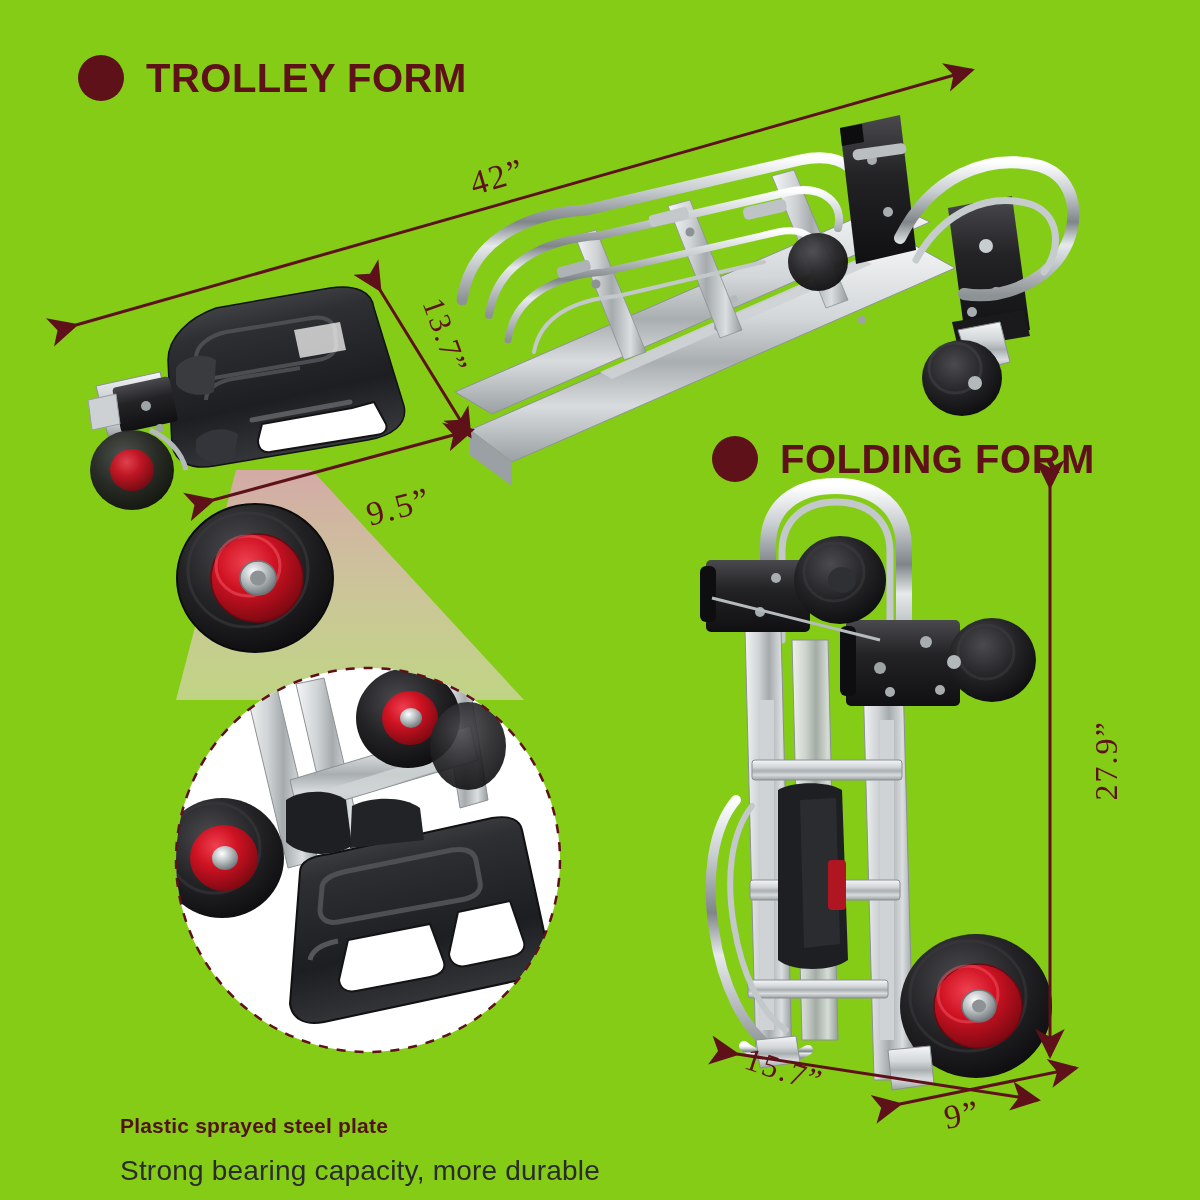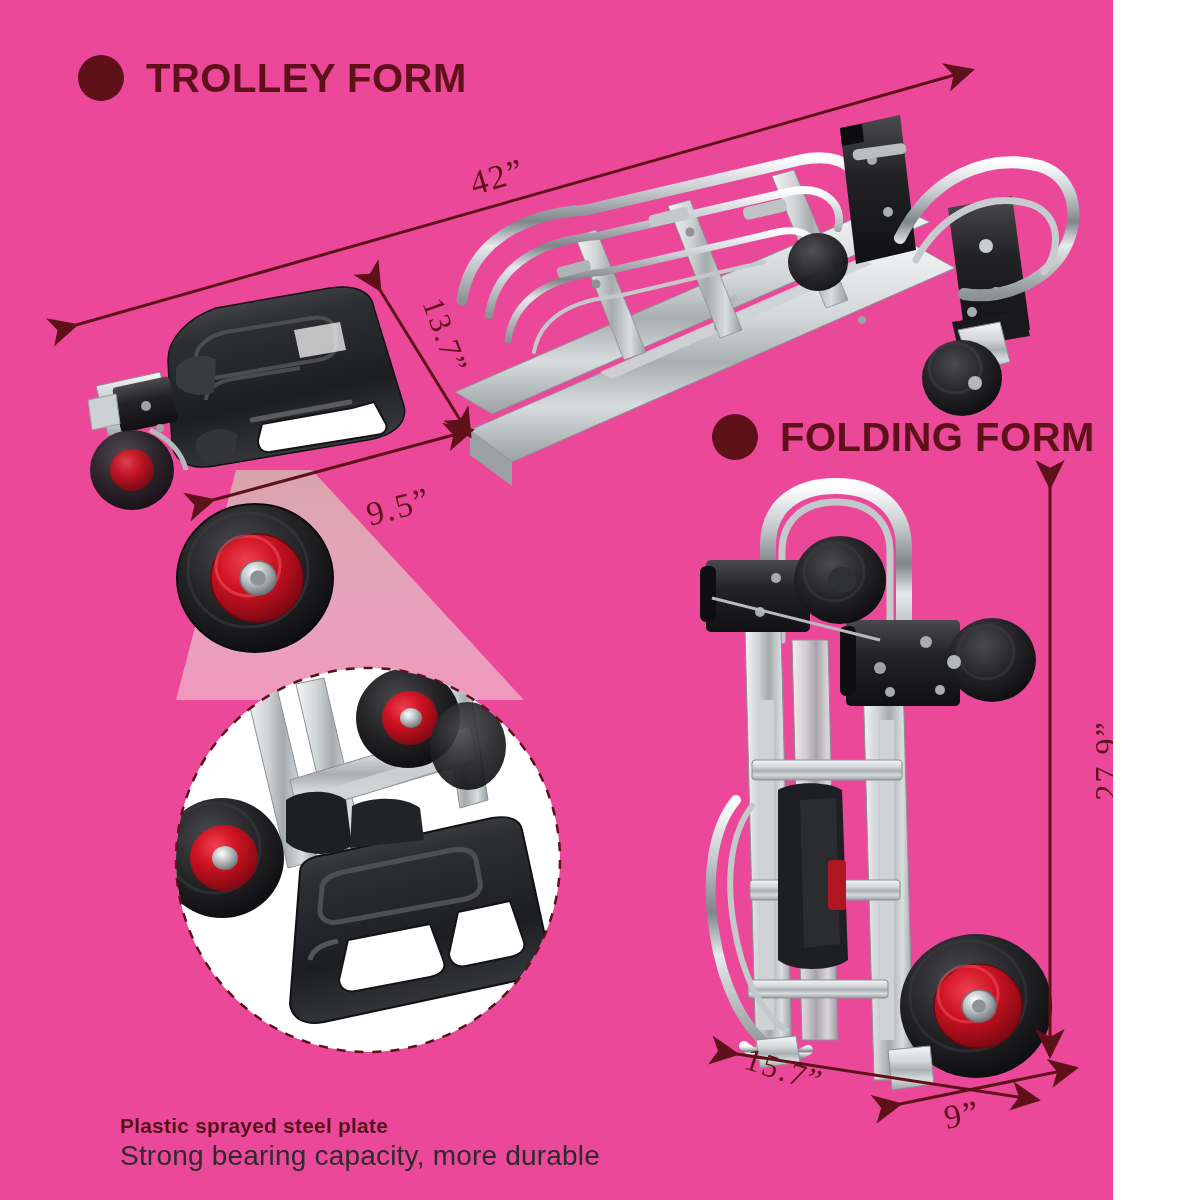--- a/index.html
+++ b/index.html
@@ -6,22 +6,22 @@
   * { box-sizing: border-box; }
   html, body {
     margin: 0; padding: 0;
     background: #ffffff;
   }
   body {
     font-family: "Liberation Sans", sans-serif;
   }
   #stage {
     position: relative;
-    width: 1113px; height: 1200px;
-    background: #ec4899;
+    width: 1200px; height: 1200px;
+    background: #84cc16;
     overflow: hidden;
   }
   .abs { position: absolute; }
 
   
   .heading { display: flex; align-items: center; gap: 22px; }
   .bullet {
     width: 46px; height: 46px; border-radius: 50%;
     background: #5e1118;
     flex: 0 0 auto;
@@ -53,21 +53,21 @@
     color: #53121a;
     white-space: nowrap;
     letter-spacing: 0.2px;
   }
   .cap-sub {
     font-family: "Liberation Sans", sans-serif;
     font-size: 28px;
     color: #2b2b2b;
     white-space: nowrap;
     letter-spacing: 0.2px;
-    margin-top: 2px;
+    margin-top: 17px;
   }
 
   svg { display: block; }
   .layer { position: absolute; left: 0; top: 0; width: 1200px; height: 1200px; pointer-events: none; }
 </style>
 </head>
 <body>
 
 <div id="stage">
 
@@ -348,21 +348,21 @@
       <line x1="737" y1="1054" x2="1038" y2="1100"></line>
       <line x1="900" y1="1104" x2="1076" y2="1068"></line>
     </g>
   </svg>
 
   <div class="abs heading" style="left:78px; top:55px;">
     <div class="bullet"></div>
     <div class="heading-text">TROLLEY FORM</div>
   </div>
 
-  <div class="abs heading" style="left:712px; top:414px;">
+  <div class="abs heading" style="left:712px; top:436px;">
     <div class="bullet"></div>
     <div class="heading-text">FOLDING FORM</div>
   </div>
 
   <div class="abs dim" style="left:470px; top:158px; transform:rotate(-16deg);">42”</div>
 
   <div class="abs dim" style="left:406px; top:318px; transform:rotate(70deg); font-size:31px;">13.7”</div>
 
   <div class="abs dim" style="left:366px; top:488px; transform:rotate(-15deg);">9.5”</div>
 

